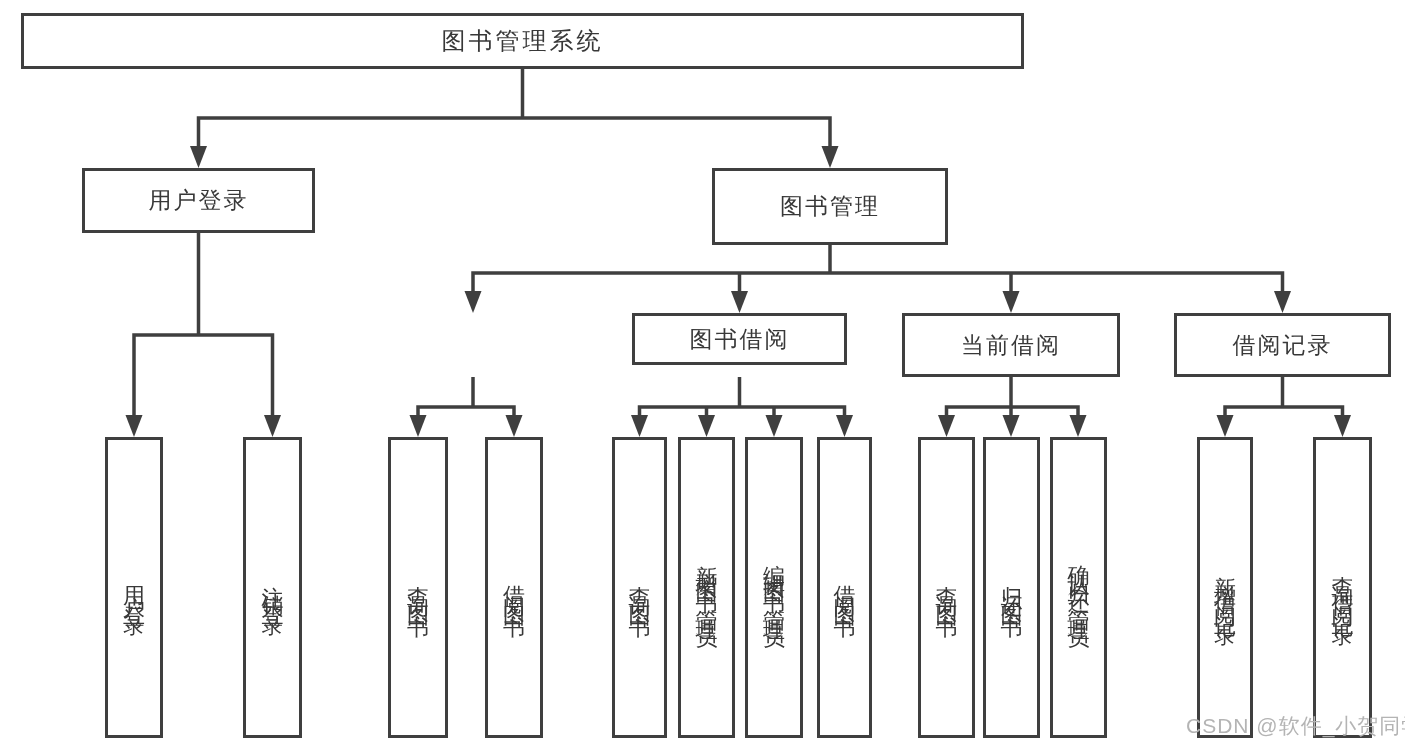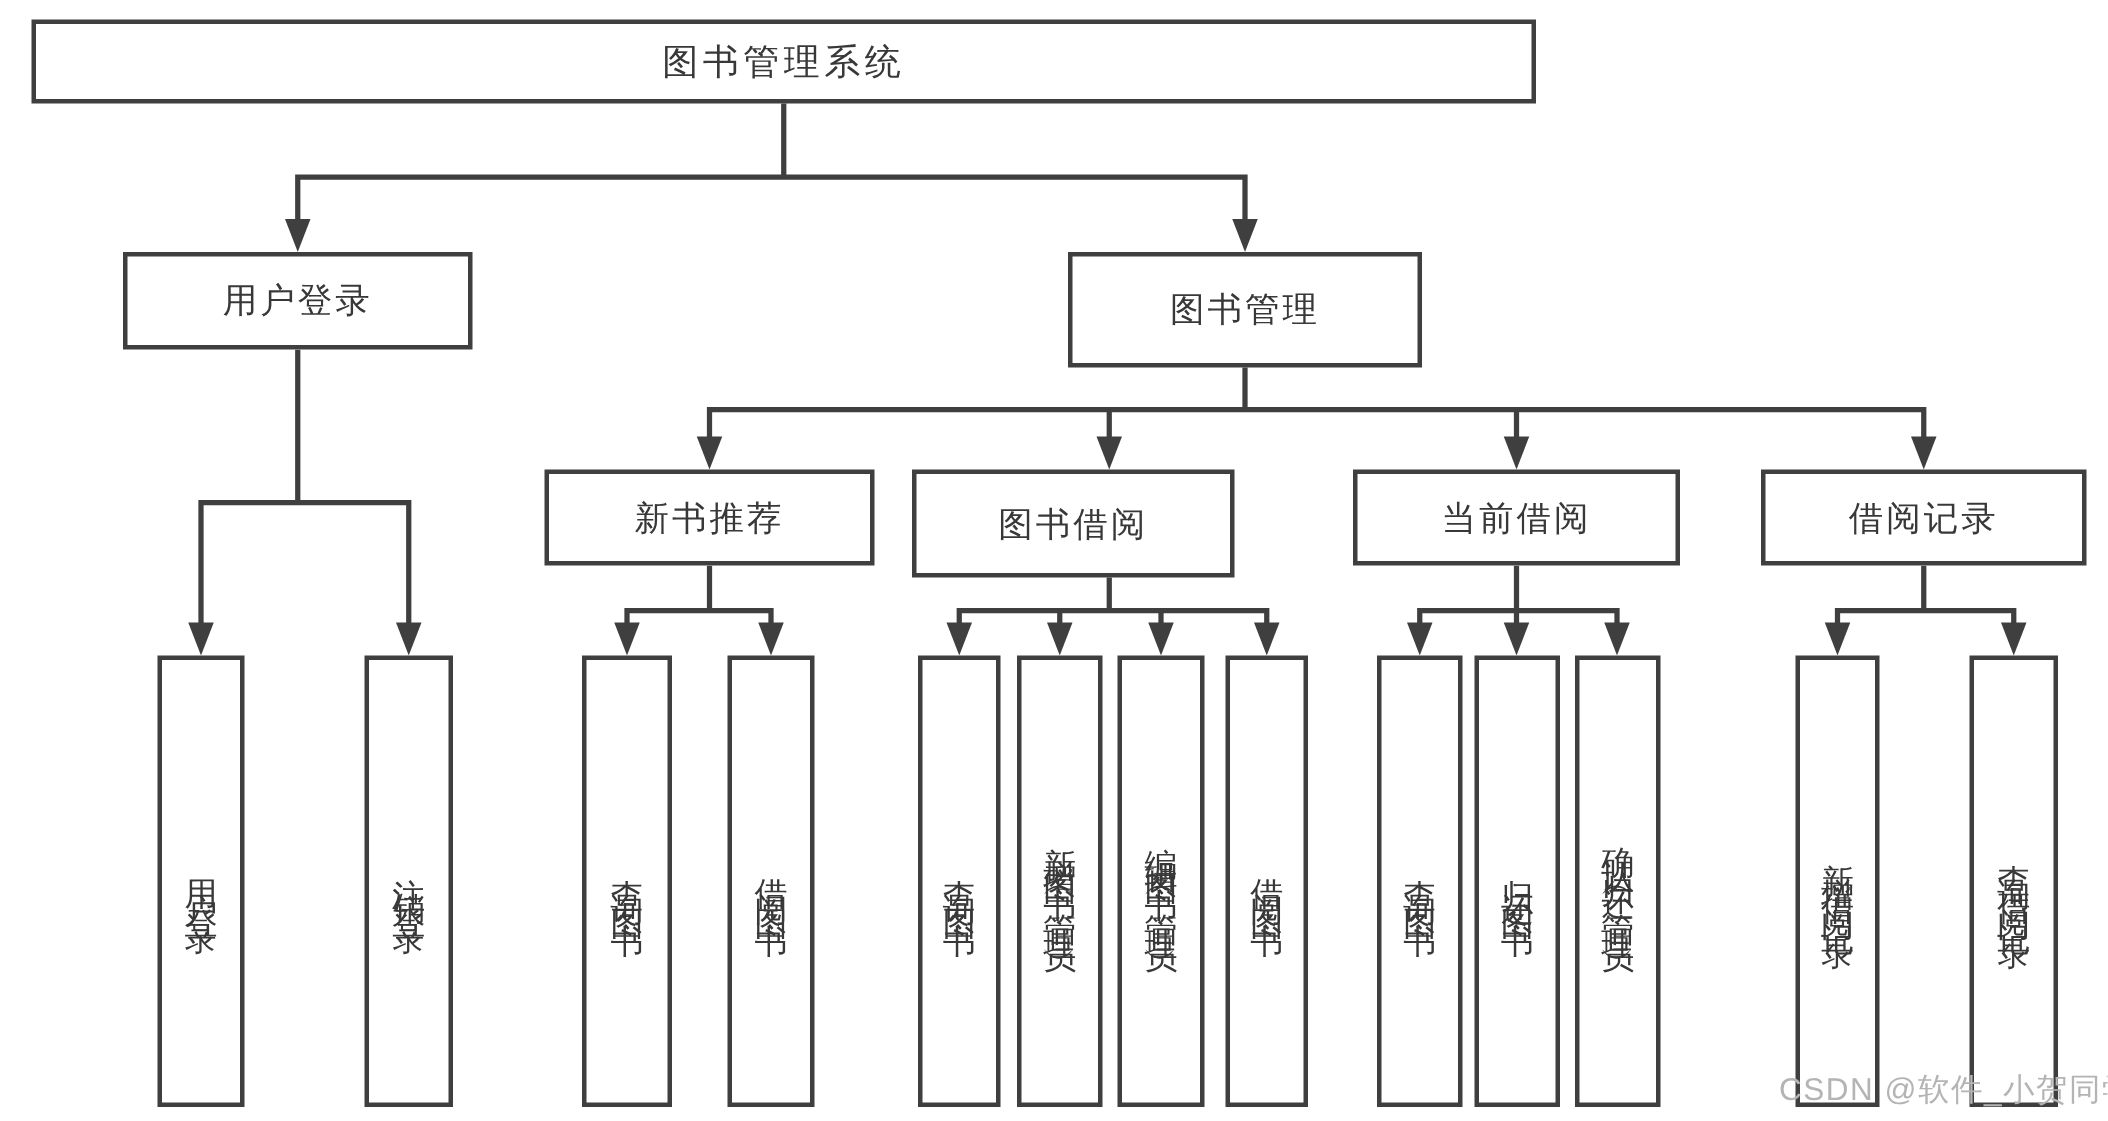--- a/index.html
+++ b/index.html
@@ -120,22 +120,21 @@
       <polygon points="1216.5,415 1233.5,415 1225,437"></polygon>
       <polygon points="1334,415 1351,415 1342.5,437"></polygon>
     </g>
   </svg>
 
   <div class="box h root" style="left:21px;top:13px;width:1003px;height:56px;">图书管理系统</div>
 
   <div class="box h" style="left:82px;top:168px;width:233px;height:65px;">用户登录</div>
   <div class="box h" style="left:712px;top:168px;width:236px;height:77px;">图书管理</div>
 
-  <div class="box h" style="left:363px;top:313px;width:220px;height:64px;">新书推荐</div>
-  <div class="box h" style="left:608px;top:313px;width:215px;height:72px;">图书借阅</div>
+  <div class="box h" style="left:632px;top:313px;width:215px;height:52px;">图书借阅</div>
   <div class="box h" style="left:902px;top:313px;width:218px;height:64px;">当前借阅</div>
   <div class="box h" style="left:1174px;top:313px;width:217px;height:64px;">借阅记录</div>
 
   <div class="box" style="left:105px;top:437px;width:58px;height:301px;">
     <span class="vtext">用户登录</span>
   </div>
   <div class="box" style="left:243px;top:437px;width:59px;height:301px;">
     <span class="vtext">注销登录</span>
   </div>
 

